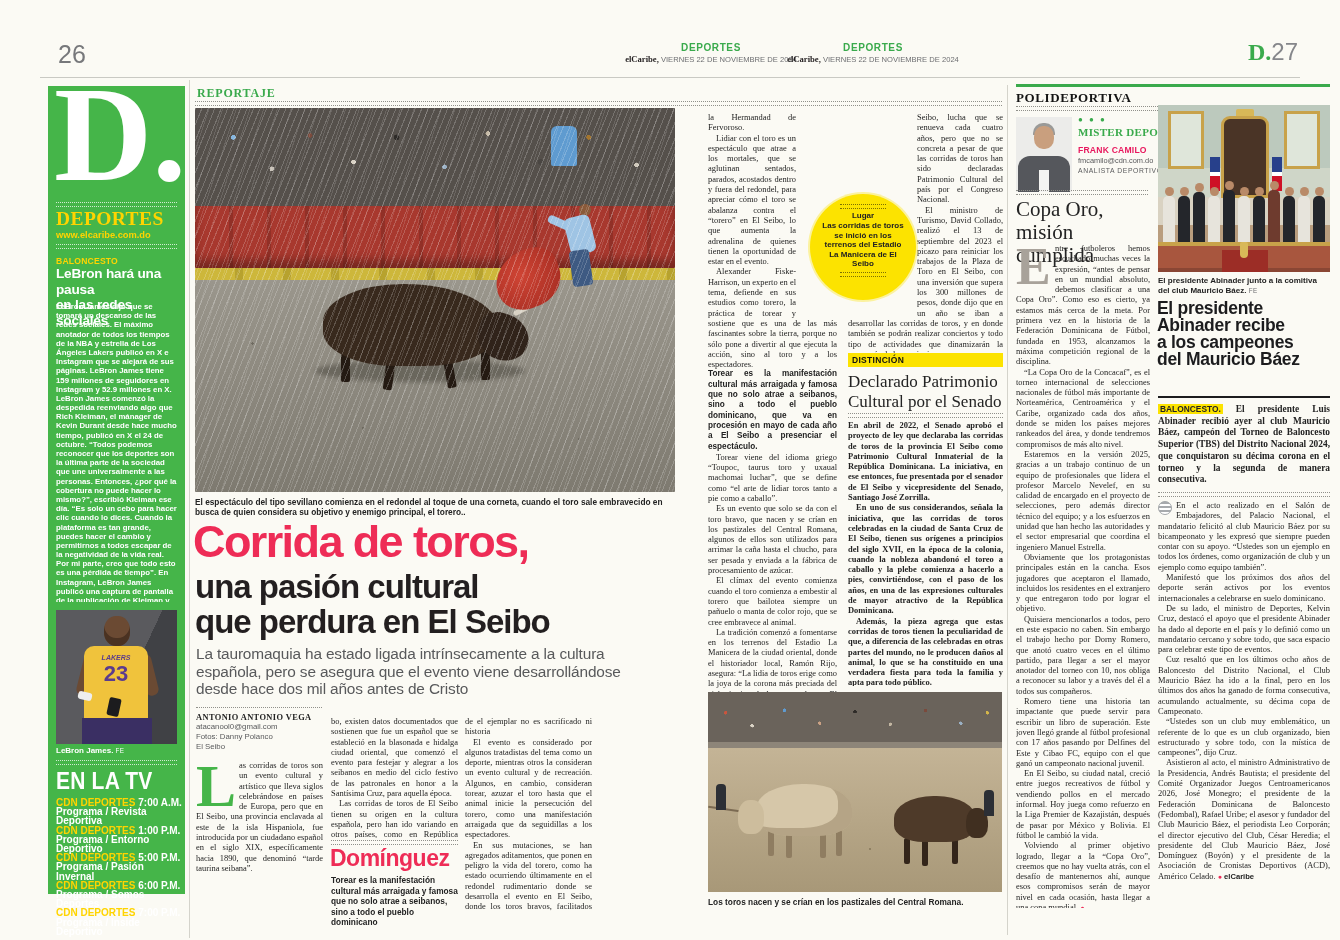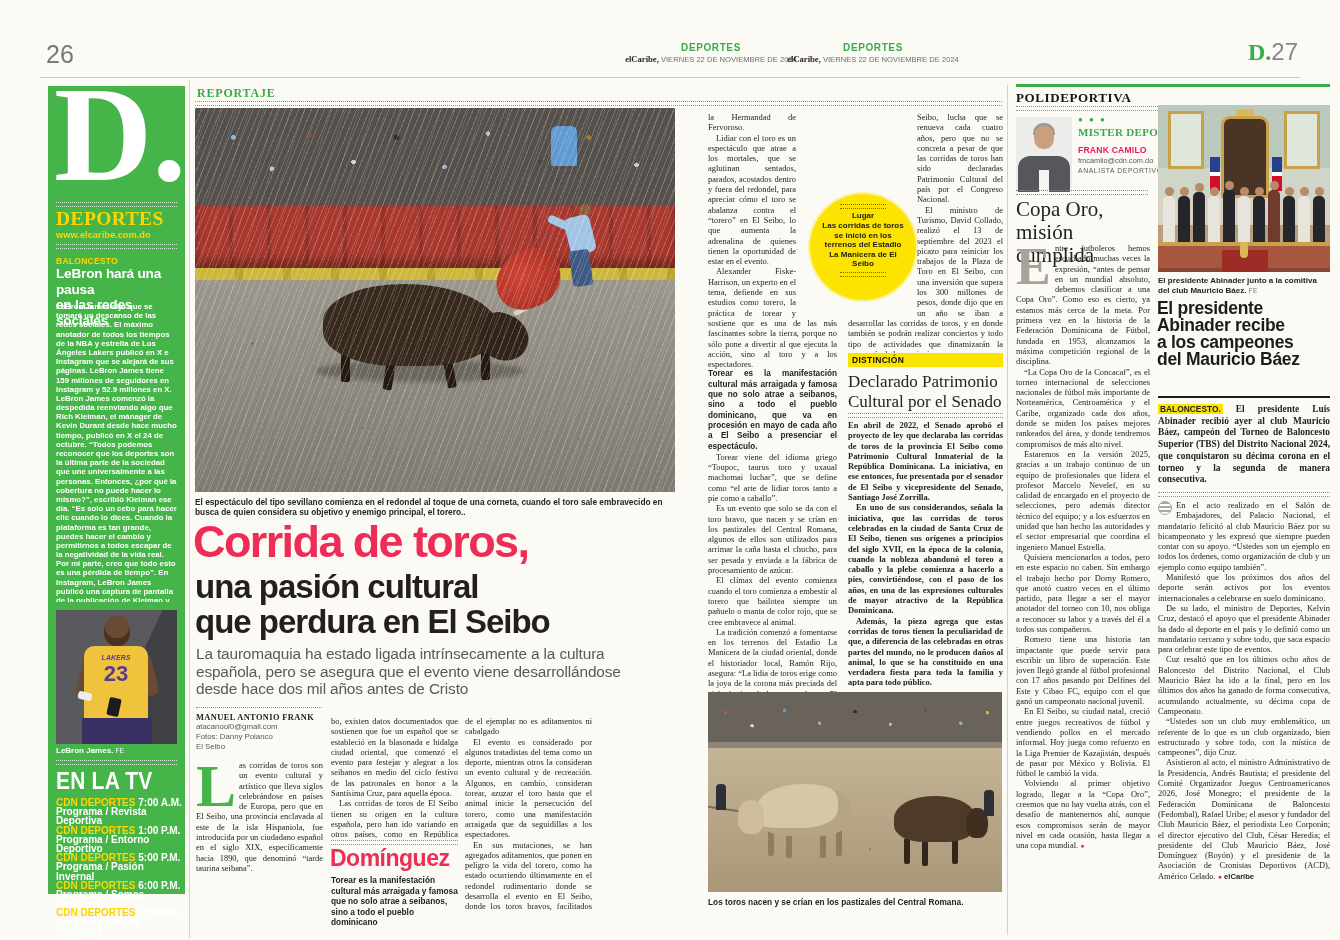--- a/index.html
+++ b/index.html
@@ -3,21 +3,21 @@
 <meta charset="utf-8">
 <style>
   html,body{margin:0;padding:0;}
   body{width:1340px;height:940px;position:relative;background:#fbfaf4;font-family:"Liberation Sans",sans-serif;overflow:hidden;}
   .abs{position:absolute;}
   
   .ddot{height:3px;border-top:1px dotted #90908a;border-bottom:1px dotted #90908a;}
   .ddot-w{height:3px;border-top:1px dotted rgba(255,255,255,.75);border-bottom:1px dotted rgba(255,255,255,.75);}
   .vrule{width:1px;background:#d4d3cb;}
   
-  .pagenum{font-size:25px;color:#77787b;font-weight:400;letter-spacing:0;}
+  .pagenum{font-size:25px;color:#77787b;font-weight:400;letter-spacing:0;margin-left:12px;}
   .h-sec{font-size:10px;font-weight:700;color:#3aaa4c;letter-spacing:.6px;}
   .h-date{font-size:7.6px;color:#6d6e71;margin-top:1px;}
   .h-date b{color:#231f20;font-family:"Liberation Serif",serif;font-size:8.6px;}
   .d27 .d{color:#3aaa4c;font-weight:800;font-size:24px;font-family:"Liberation Serif",serif;}
   .d27 .n{color:#85868a;font-size:24px;font-weight:300;}
   
   #sidebar{left:48px;top:86px;width:137px;height:808px;background:#45b549;}
   .sb-d{color:#fff;font-family:"Liberation Serif",serif;font-weight:700;font-size:136px;line-height:120px;}
   .sb-deportes{color:#ffd400;font-family:"Liberation Serif",serif;font-weight:700;font-size:19.5px;letter-spacing:.4px;}
   .sb-url{color:#ffd400;font-weight:700;font-size:9.3px;}
@@ -235,38 +235,38 @@
     <div class="p1-rain"></div>
   </div>
   <div class="abs caption" style="left:195px;top:497px;width:476px;">El espectáculo del tipo sevillano comienza en el redondel al toque de una corneta, cuando el toro sale embravecido en busca de quien considera su objetivo y enemigo principal, el torero..</div>
 
   <div class="abs hl1" style="left:193px;top:516px;">Corrida de toros,</div>
   <div class="abs hl23" style="left:195px;top:568px;">una pasión cultural</div>
   <div class="abs hl23" style="left:195px;top:603px;">que perdura en El Seibo</div>
   <div class="abs deck" style="left:196px;top:645px;width:462px;">La tauromaquia ha estado ligada intrínsecamente a la cultura española, pero se asegura que el evento viene desarrollándose desde hace dos mil años antes de Cristo</div>
 
   <div class="abs" style="left:196px;top:707px;width:126px;border-top:1px dotted #90908a;padding-top:5px;">
-    <div class="by-author">MANUEL ANTONIO FRANK</div>
+    <div class="by-author">ANTONIO ANTONIO VEGA</div>
     <div class="by-line">atacanool0@gmail.com</div>
     <div class="by-line">Fotos: Danny Polanco</div>
     <div class="by-line">El Seibo</div>
   </div>
 
   <div class="abs col" style="left:196px;top:760px;width:127px;height:150px;">
     <p><span class="dropcap-l">L</span><span>as corridas de toros son un evento cultural y artístico que lleva siglos celebrándose en países de Europa, pero que en El Seibo, una provincia enclavada al este de la isla Hispaniola, fue introducida por un ciudadano español en el siglo XIX, específicamente hacia 1890, que denominó “tarde taurina seibana”.</span></p>
   </div>
   <div class="abs col" style="left:331px;top:716px;width:127px;height:122px;">
     <p>bo, existen datos documentados que sostienen que fue un español que se estableció en la blasonada e hidalga ciudad oriental, que comenzó el evento para festejar y alegrar a los seibanos en medio del ciclo festivo de las patronales en honor a la Santísima Cruz, para aquella época.</p>
     <p class="ind">Las corridas de toros de El Seibo tienen su origen en la cultura española, pero han ido variando en otros países, como en República Dominicana, don-</p>
   </div>
   <div class="abs ddot" style="left:331px;top:840px;width:127px;"></div>
   <div class="abs exp-title" style="left:330px;top:845px;">Domínguez</div>
   <div class="abs exp-text" style="left:331px;top:875px;width:128px;">Torear es la manifestación cultural más arraigada y famosa que no solo atrae a seibanos, sino a todo el pueblo dominicano</div>
   <div class="abs col" style="left:465px;top:716px;width:127px;height:196px;">
-    <p>de el ejemplar no es aditamentos ni cabalgado</p>
+    <p>de el ejemplar no es sacrificado ni historia</p>
     <p class="ind">El evento es considerado por algunos tratadistas del tema como un deporte, mientras otros la consideran un evento cultural y de recreación. Algunos, en cambio, consideran torear, azuzar el toro hasta que el animal inicie la persecución del torero, como una manifestación arraigada que da seguidillas a los espectadores.</p>
     <p class="ind">En sus mutaciones, se han agregados aditamentos, que ponen en peligro la vida del torero, como ha estado ocurriendo últimamente en el redondel rudimentario donde se desarrolla el evento en El Seibo, donde los toros bravos, facilitados por el Central Romana Corporation cada año a instancias de</p>
   </div>
 
   <div class="abs col" style="left:708px;top:112px;width:129px;height:580px;">
     <div class="spacer-r"></div>
     <p>la Hermandad de Fervoroso.</p>
     <p class="ind">Lidiar con el toro es un espectáculo que atrae a los mortales, que se aglutinan sentados, parados, acostados dentro y fuera del redondel, para apreciar cómo el toro se abalanza contra el “torero” en El Seibo, lo que aumenta la adrenalina de quienes tienen la oportunidad de estar en el evento.</p>
     <p class="ind">Alexander Fiske-Harrison, un experto en el tema, defiende en sus estudios como torero, la práctica de torear y sostiene que es una de las más fascinantes sobre la tierra, porque no sólo pone a divertir al que ejecuta la acción, sino al toro y a los espectadores.</p>
     <p class="boldsans">Torear es la manifestación cultural más arraigada y famosa que no solo atrae a seibanos, sino a todo el pueblo dominicano, que va en procesión en mayo de cada año a El Seibo a presenciar el espectáculo.</p>
@@ -342,20 +342,21 @@
   <div class="abs m-role" style="left:1078px;top:167px;">ANALISTA DEPORTIVO</div>
   <div class="abs ddot" style="left:1016px;top:190px;width:132px;"></div>
 
   <div class="abs m-title" style="left:1016px;top:198px;width:134px;">Copa Oro,
 misión cumplida</div>
 
   <div class="abs col" style="left:1016px;top:243px;width:134px;height:665px;">
     <p><span class="dropcap-e">E</span><span>ntre futboleros hemos escuchado muchas veces la expresión, “antes de pensar en un mundial absoluto, debemos clasificar a una Copa Oro”. Como eso es cierto, ya estamos más cerca de la meta. Por primera vez en la historia de la Federación Dominicana de Fútbol, fundada en 1953, alcanzamos la máxima competición regional de la disciplina.</span></p>
     <p class="ind">“La Copa Oro de la Concacaf”, es el torneo internacional de selecciones nacionales de fútbol más importante de Norteamérica, Centroamérica y el Caribe, organizado cada dos años, donde se miden los países mejores rankeados del área, y donde tendremos compromisos de más alto nivel.</p>
     <p class="ind">Estaremos en la versión 2025, gracias a un trabajo continuo de un equipo de profesionales que lidera el profesor Marcelo Nevelef, en su calidad de encargado en el proyecto de selecciones, pero además director técnico del equipo; y a los esfuerzos en unidad que han hecho las autoridades y el sector empresarial que coordina el ingeniero Manuel Estrella.</p>
+    <p class="ind">Obviamente que los protagonistas principales están en la cancha. Esos jugadores que aceptaron el llamado, incluidos los residentes en el extranjero y que entregaron todo por lograr el objetivo.</p>
     <p class="ind">Quisiera mencionarlos a todos, pero en este espacio no caben. Sin embargo el trabajo hecho por Dorny Romero, que anotó cuatro veces en el último partido, para llegar a ser el mayor anotador del torneo con 10, nos obliga a reconocer su labor y a través del él a todos sus compañeros.</p>
     <p class="ind">Romero tiene una historia tan impactante que puede servir para escribir un libro de superación. Este joven llegó grande al fútbol profesional con 17 años pasando por Delfines del Este y Cibao FC, equipo con el que ganó un campeonato nacional juvenil.</p>
     <p class="ind">En El Seibo, su ciudad natal, creció entre juegos recreativos de fútbol y vendiendo pollos en el mercado informal. Hoy juega como refuerzo en la Liga Premier de Kazajistán, después de pasar por México y Bolivia. El fútbol le cambió la vida.</p>
     <p class="ind"><span>Volviendo al primer objetivo logrado, llegar a la “Copa Oro”, creemos que no hay vuelta atrás, con el desafío de mantenernos ahí, aunque esos compromisos serán de mayor nivel en cada ocasión, hasta llegar a una copa mundial.</span> <span class="bullet-p">●</span></p>
   </div>
 
   <div class="abs photo" style="left:1158px;top:105px;width:172px;height:167px;">
     <div class="pc-bg"></div>
     <div class="pc-frame" style="left:10px;"></div>
     <div class="pc-frame" style="right:10px;"></div>

